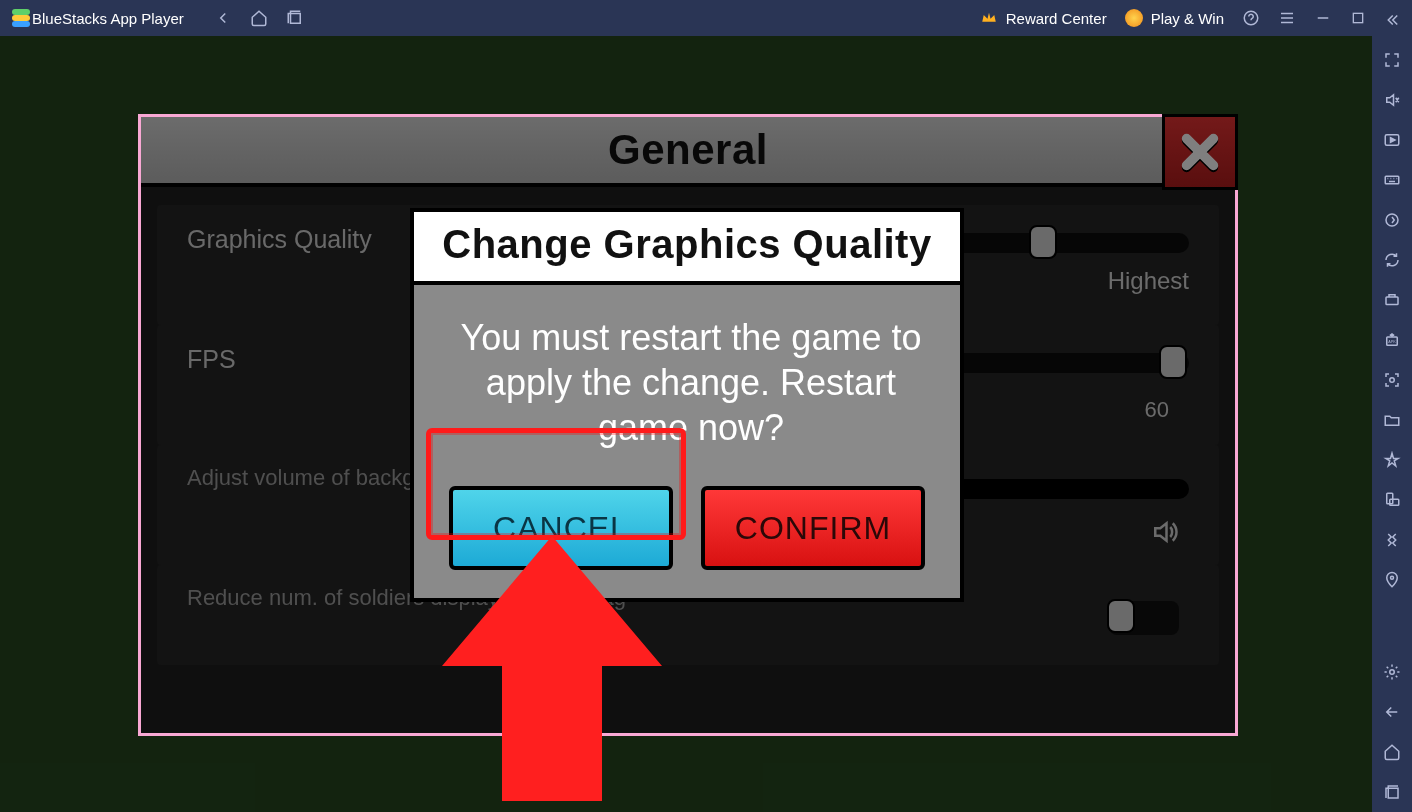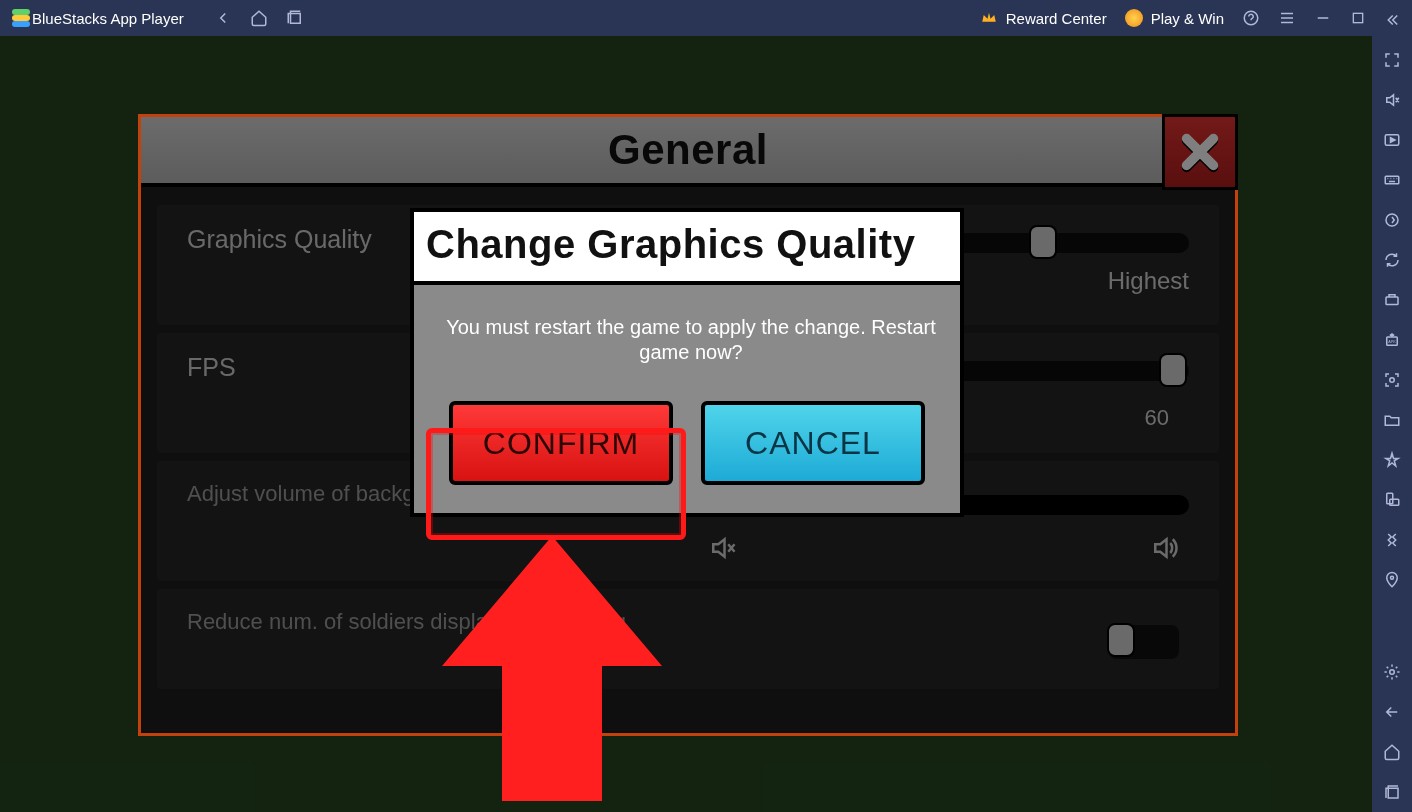--- a/index.html
+++ b/index.html
@@ -65,21 +65,21 @@
     position:absolute; inset:0;
     background: rgba(0,0,0,0.55);
   }
 
   
   .settings-panel {
     position: absolute;
     left: 138px; top: 78px;
     width: 1100px; height: 622px;
     background: #1e1e1e;
-    border: 3px solid #c2410c;
+    border: 3px solid #f9a8d4;
   }
   .settings-header {
     height: 70px;
     background: linear-gradient(#d8d8d8, #b8b8b8);
     display: flex; align-items: center; justify-content: center;
     position: relative;
     border-bottom: 4px solid #000;
   }
   .settings-header .title {
     font-size: 42px;
@@ -93,21 +93,21 @@
     width: 76px; height: 76px;
     background: linear-gradient(#e83333,#b31d1d);
     border: 3px solid #000;
     display: flex; align-items: center; justify-content: center;
     cursor: pointer;
   }
   .close-x svg { filter: drop-shadow(0 2px 0 #000); }
 
   .settings-body {
     padding: 18px 16px;
-    display: flex; flex-direction: column; gap: 8px;
+    display: flex; flex-direction: column; gap: 0;
   }
   .setting-row {
     background: #262626;
     border-radius: 4px;
     padding: 20px 30px;
     color: #bdbdbd;
     position: relative;
     min-height: 120px;
   }
   .setting-row.lite { min-height: 100px; }
@@ -158,35 +158,35 @@
     position: absolute;
     left: 410px; top: 172px;
     width: 554px;
     background: #8a8a8a;
     border: 4px solid #000;
     z-index: 100;
   }
   .modal-head {
     background: #fff;
     padding: 10px 12px 14px 12px;
-    text-align: left;
+    text-align: center;
     border-bottom:4px solid #000;
   }
   .modal-head .mtitle {
     font-family: Impact, 'Arial Black', sans-serif;
     font-size: 40px;
     color:#111;
     letter-spacing: 0.5px;
     font-weight: 900;
   }
   .modal-body {
     padding: 30px 20px 28px 28px;
     text-align:center;
     color:#fff;
-    font-size: 20px;
+    font-size: 36px;
     line-height: 1.25;
   }
   .modal-buttons {
     display:flex; gap: 28px; justify-content:center; padding: 8px 20px 28px 20px;
   }
   .mbtn {
     width: 224px; height: 84px;
     border: 4px solid #000;
     border-radius: 6px;
     font-family: Impact, 'Arial Black', sans-serif;
@@ -471,25 +471,25 @@
     </div>
     <div class="dimmer"></div>
   </div>
 
   <div class="modal">
     <div class="modal-head">
       <div class="mtitle">Change Graphics Quality</div>
     </div>
     <div class="modal-body">You must restart the game to apply the change. Restart game now?</div>
     <div class="modal-buttons">
+      <div class="mbtn cancel">
+        <span>CANCEL</span>
+      </div>
       <div class="mbtn confirm">
         <span>CONFIRM</span>
-      </div>
-      <div class="mbtn cancel">
-        <span>CANCEL</span>
       </div>
     </div>
   </div>
 
   <div class="highlight-box"></div>
 
   <div class="big-arrow">
     <svg width="240" height="270" viewBox="0 0 240 270">
       <path d="M120 0 L230 130 L170 130 L170 265 L70 265 L70 130 L10 130 Z" fill="#ff1f1f"></path>
     </svg>

